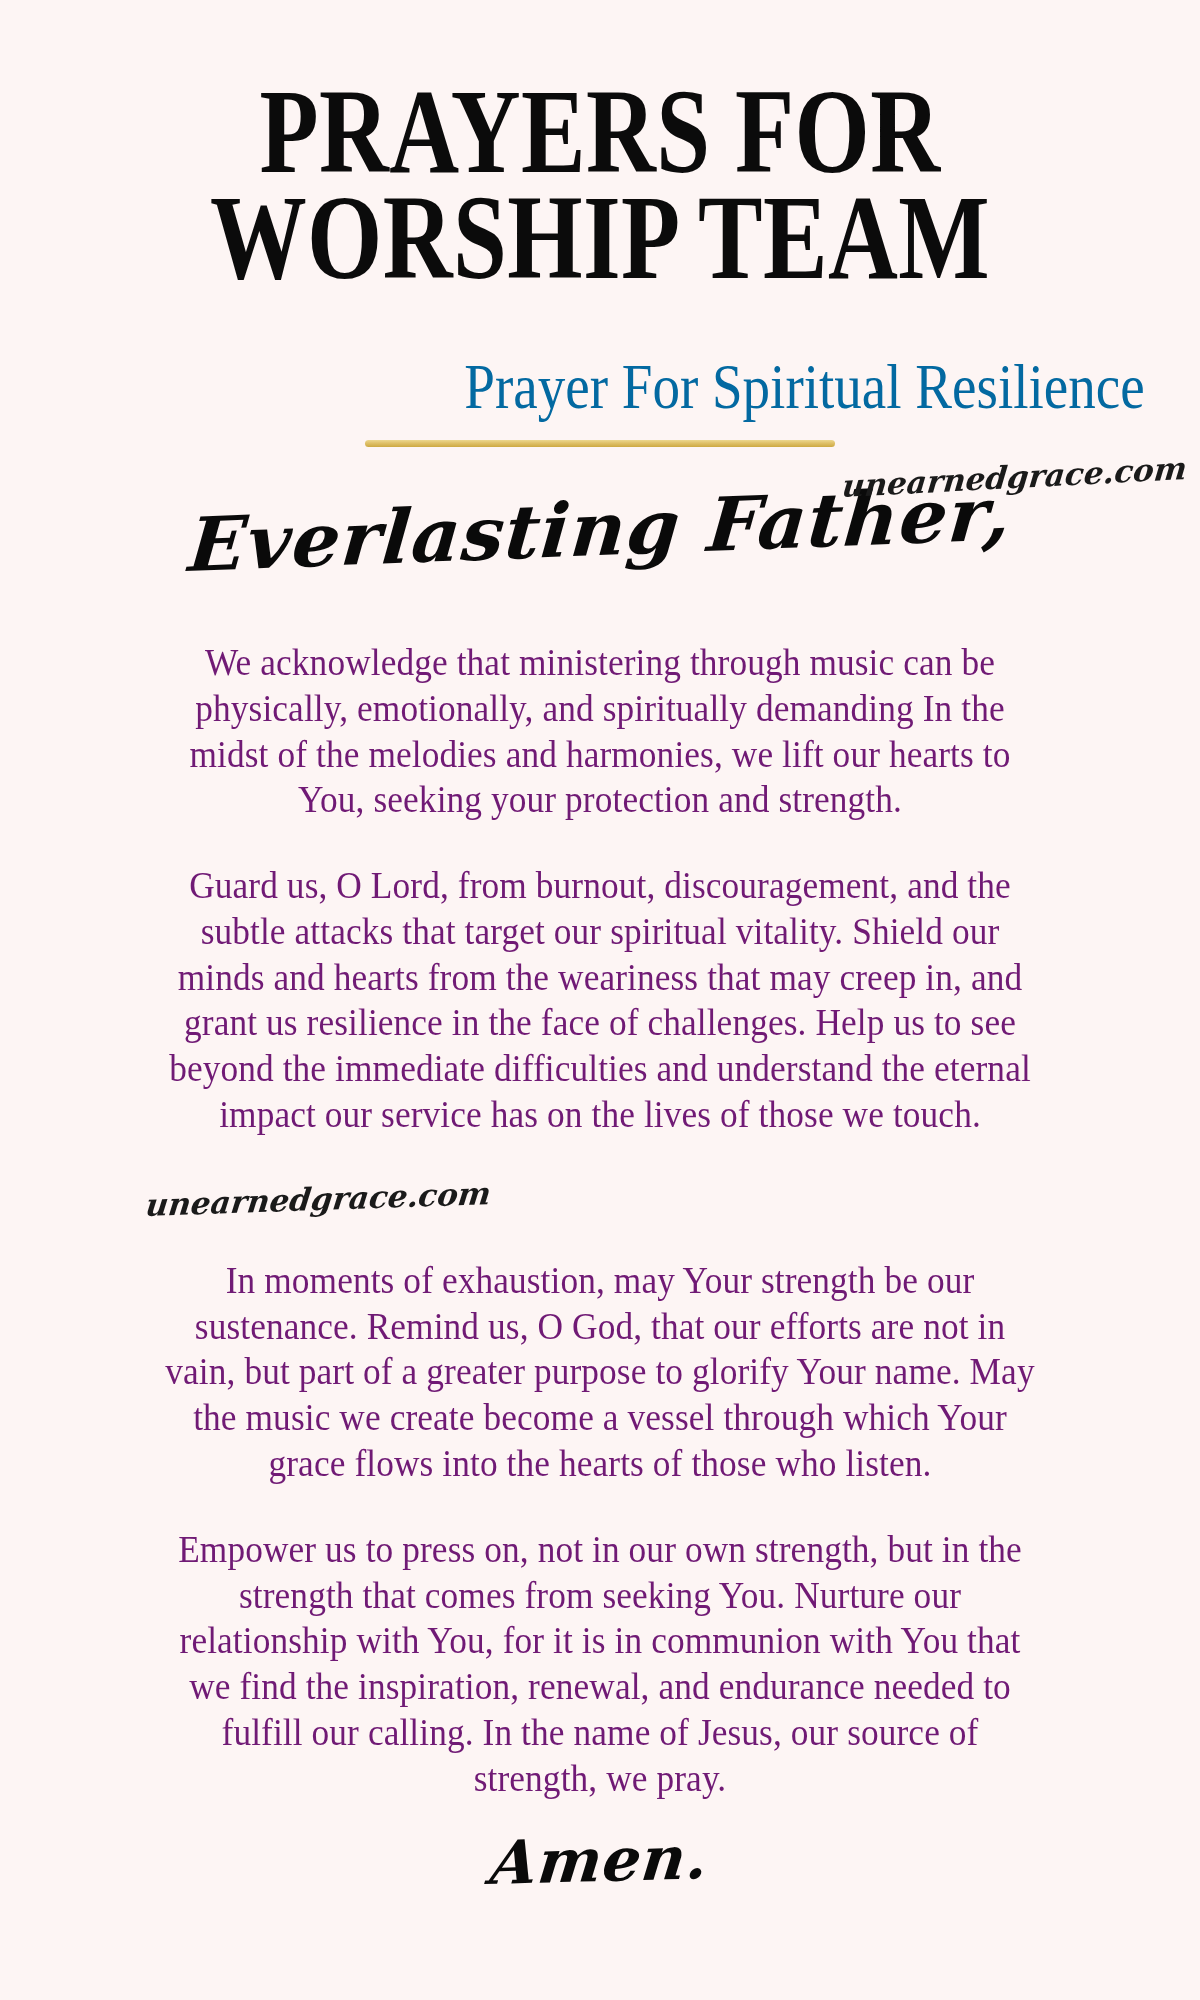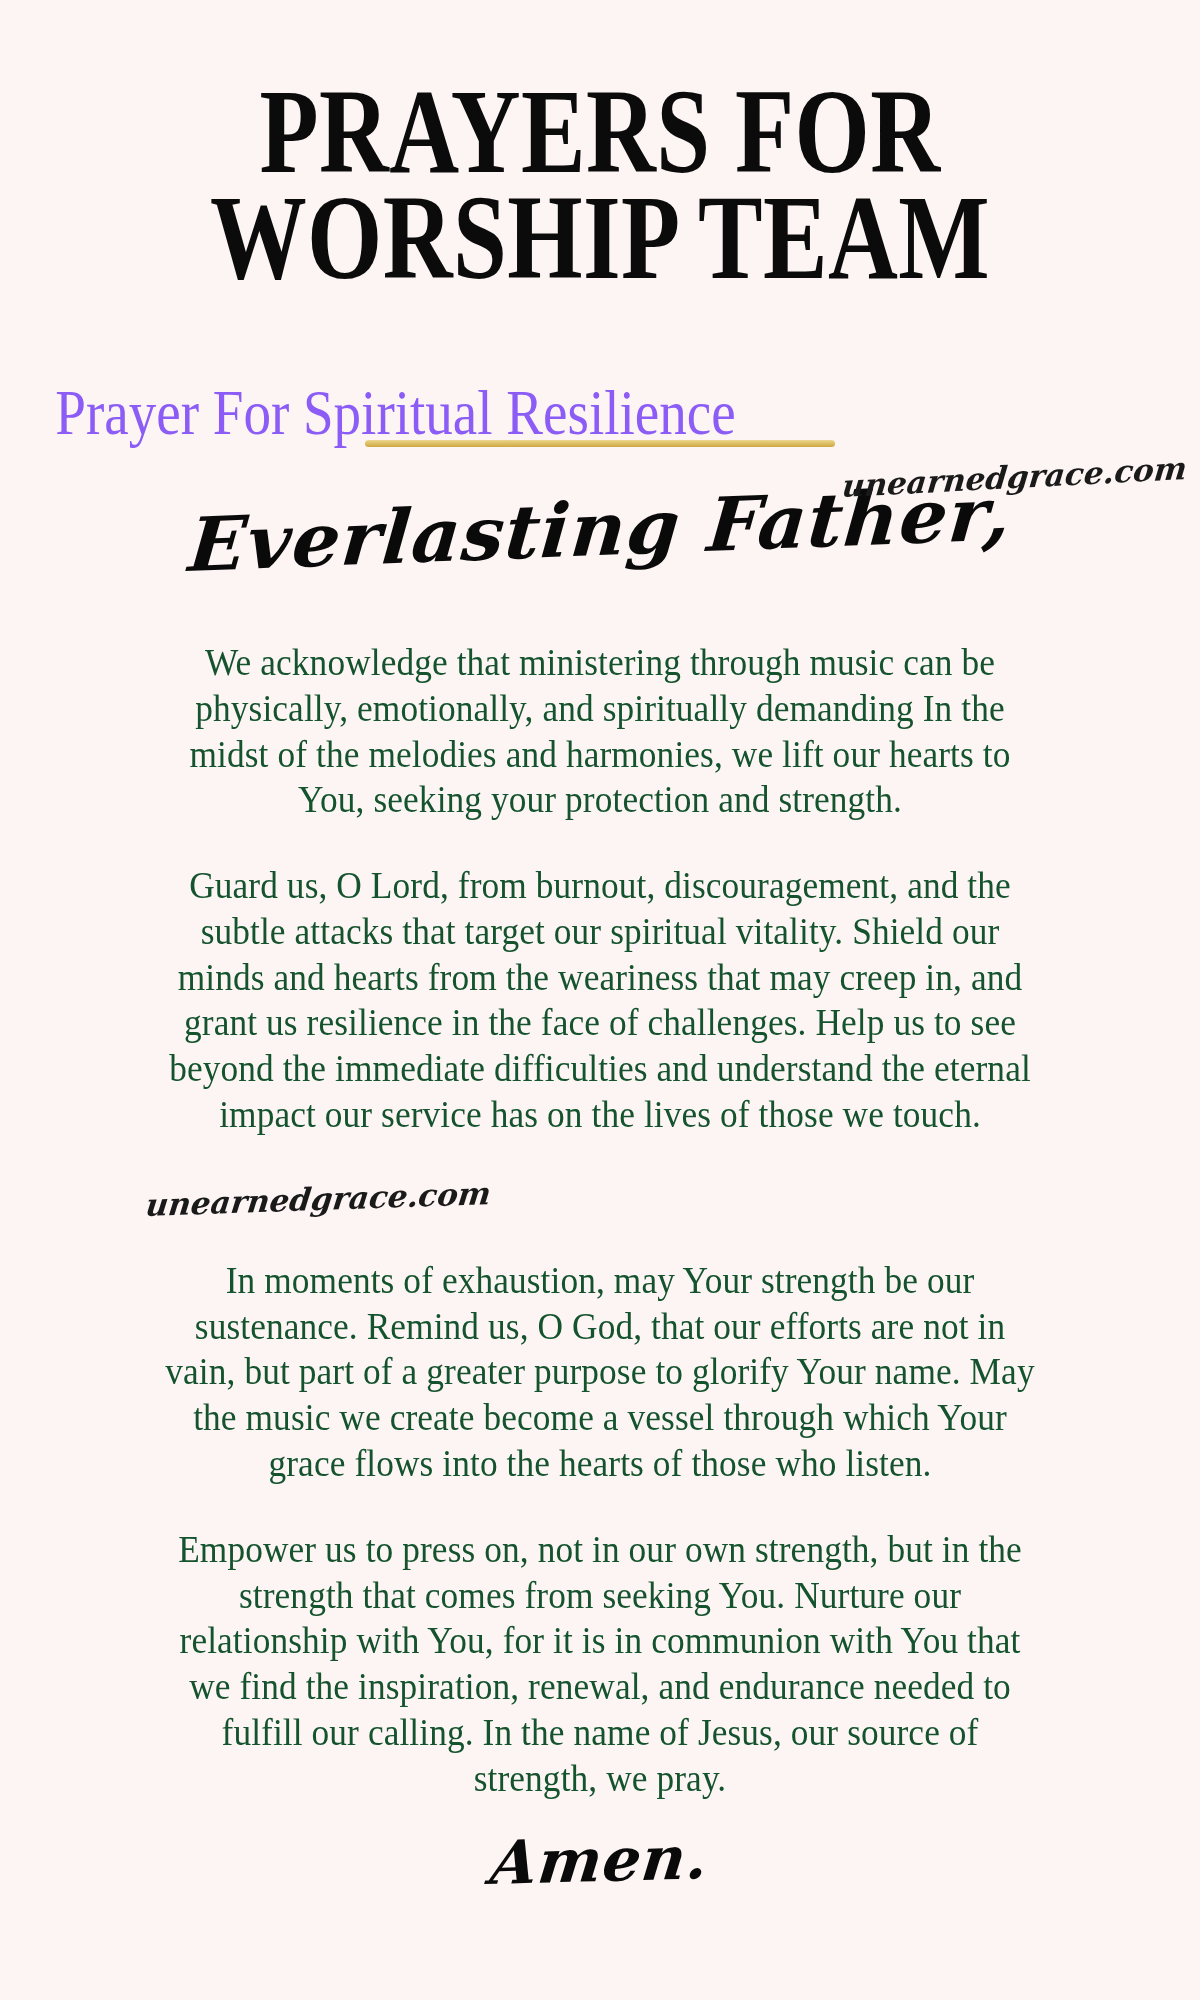--- a/index.html
+++ b/index.html
@@ -42,28 +42,27 @@
     transform: scaleX(0.80);
     transform-origin: center center;
     white-space: nowrap;
   }
 
   .subtitle {
     position: absolute;
     top: 355px;
     left: 0;
     width: 1200px;
-    text-align: left;
+    text-align: right;
     font-family: "Liberation Serif", "DejaVu Serif", serif;
     font-weight: 400;
     font-size: 64px;
     line-height: 1;
-    color: #8b5cf6;
+    color: #0369a1;
     white-space: nowrap;
-    margin-top: 26px;
   }
   .subtitle span {
     display: inline-block;
     transform: scaleX(0.86);
     transform-origin: center center;
   }
 
   .divider {
     position: absolute;
     top: 440px;
@@ -144,21 +143,21 @@
     left: 50%;
     margin-left: -470px;
     width: 940px;
     text-align: center;
   }
   .para {
     font-family: "Liberation Serif", "DejaVu Serif", serif;
     font-weight: 400;
     font-size: 38px;
     line-height: 1.205;
-    color: #14532d;
+    color: #701a75;
     margin: 0 0 40px 0;
     text-align: center;
     letter-spacing: 0.1px;
   }
   .para:last-child { margin-bottom: 4px; font-family: Liberation Serif, serif; }
   .para span {
     display: inline-block;
     transform: scaleX(0.93);
     transform-origin: center center;
   }

